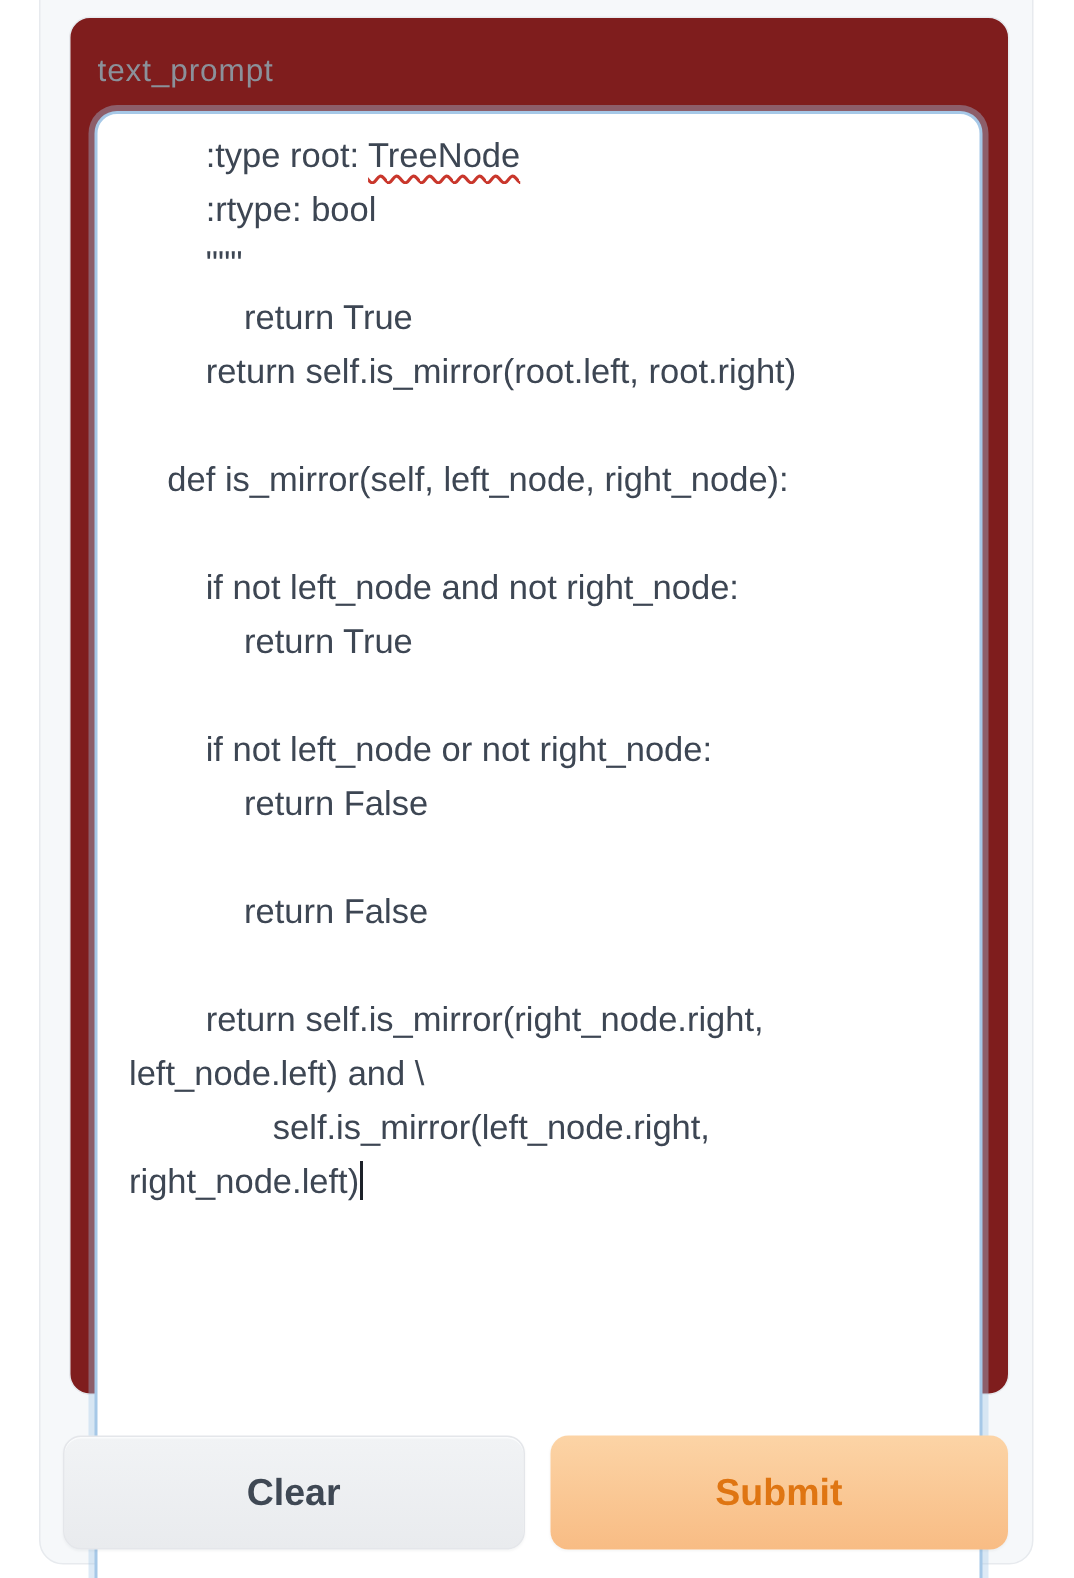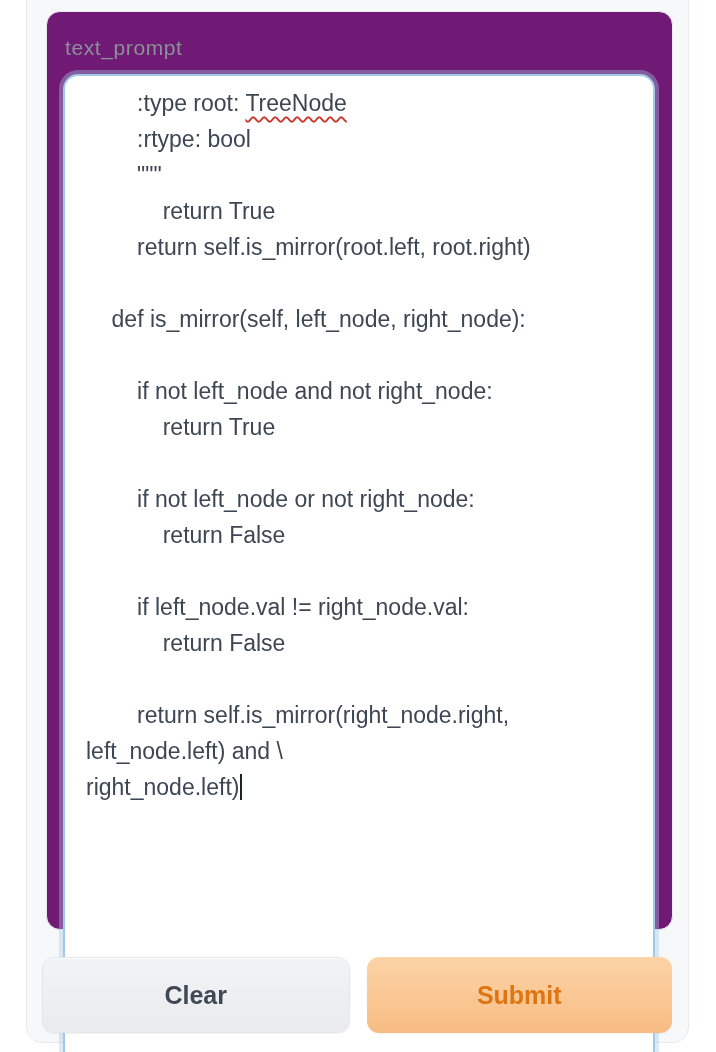--- a/index.html
+++ b/index.html
@@ -23,21 +23,21 @@
     border-radius: 16px;
   }
 
   
   .card {
     position: absolute;
     left: 19px;
     top: 40px;
     width: 627px;
     height: 919px;
-    background: #701a75;
+    background: #7f1d1d;
     border: 1px solid var(--hairline, #e7eaee);
     border-radius: 14px;
   }
 
   .field-label {
     position: absolute;
     left: 18px;
     top: 24px;
     font-size: 21px;
     letter-spacing: 0.6px;
@@ -135,25 +135,25 @@
         <div class="code-line">        return self.is_mirror(root.left, root.right)</div>
         <div class="code-line"></div>
         <div class="code-line">    def is_mirror(self, left_node, right_node):</div>
         <div class="code-line"></div>
         <div class="code-line">        if not left_node and not right_node:</div>
         <div class="code-line">            return True</div>
         <div class="code-line"></div>
         <div class="code-line">        if not left_node or not right_node:</div>
         <div class="code-line">            return False</div>
         <div class="code-line"></div>
-        <div class="code-line">        if left_node.val != right_node.val:</div>
         <div class="code-line">            return False</div>
         <div class="code-line"></div>
         <div class="code-line">        return self.is_mirror(right_node.right,</div>
         <div class="code-line">left_node.left) and \</div>
+        <div class="code-line">               self.is_mirror(left_node.right,</div>
         <div class="code-line">right_node.left)<span class="caret"></span></div>
       </div>
   </div>
 
   <div class="actions">
     <button class="btn btn-clear">Clear</button>
     <button class="btn btn-submit">Submit</button>
   </div>
 
 </div>

